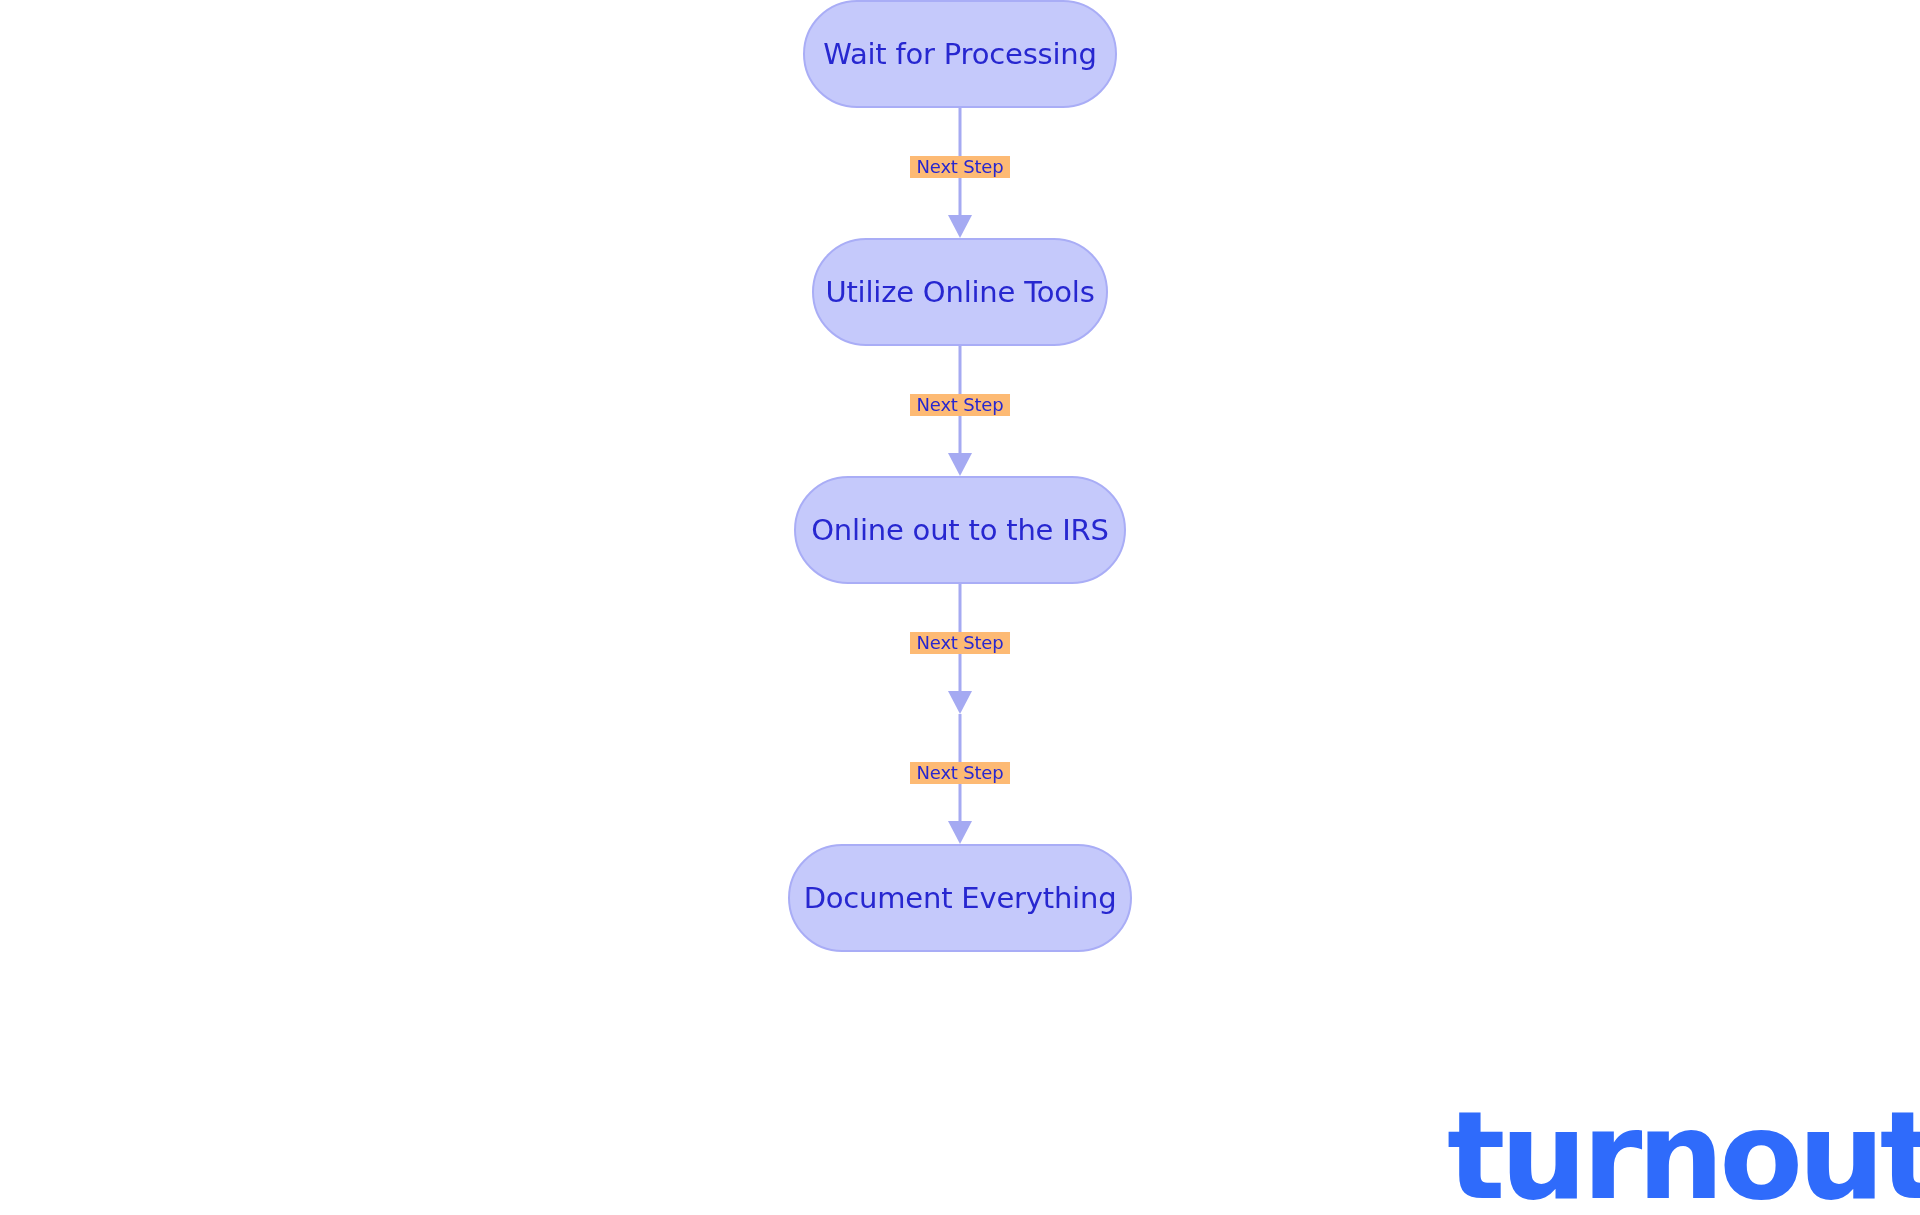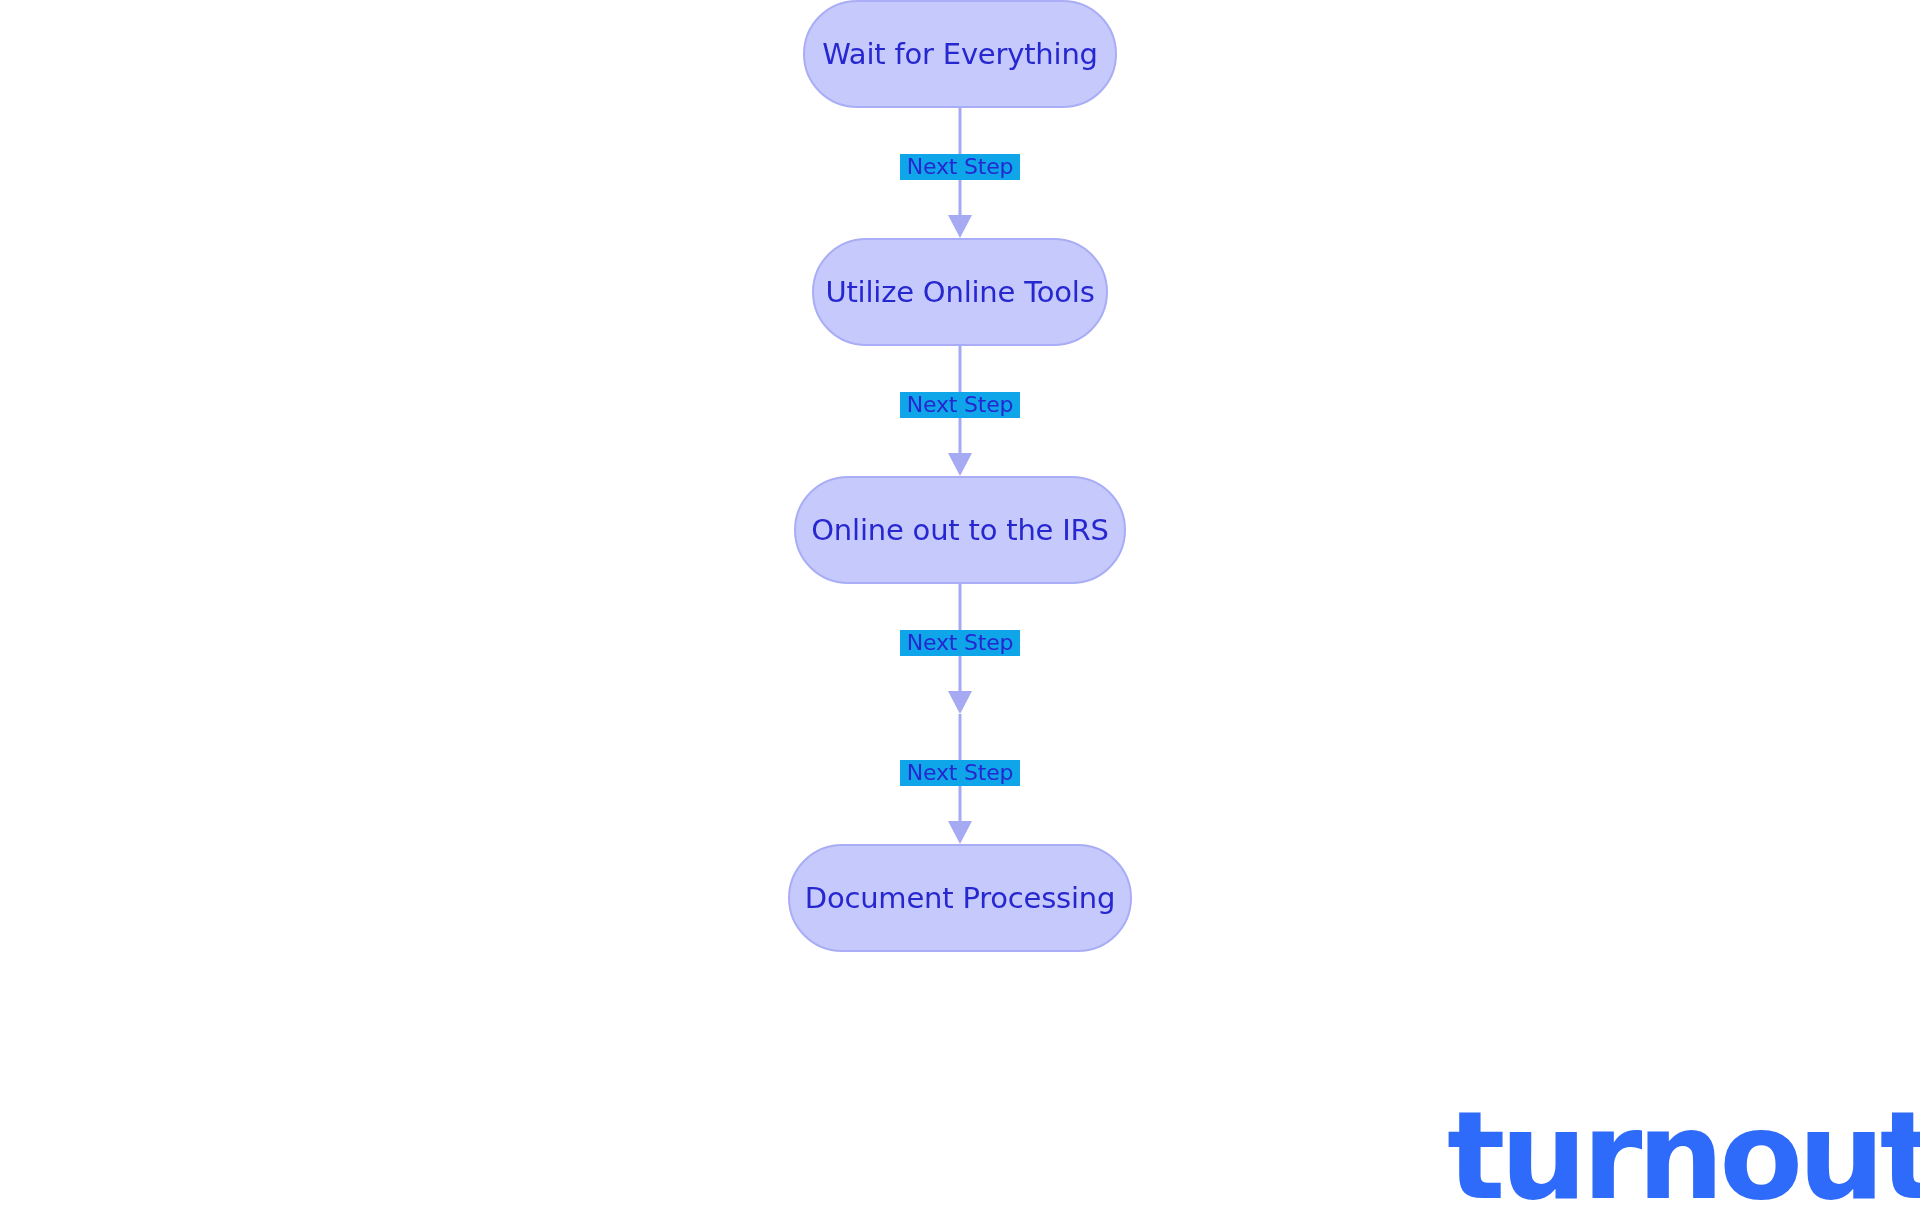--- a/index.html
+++ b/index.html
@@ -87,26 +87,26 @@
     width: 0;
     height: 0;
     border-left: 12px solid transparent;
     border-right: 12px solid transparent;
     border-top: 23px solid #a5aaf2;
   }
   .edge-label {
     position: relative;
     z-index: 2;
     color: #2727d0;
-    font-size: 22px;
+    font-size: 18px;
     font-weight: 400;
     letter-spacing: -0.2px;
     line-height: 1;
     white-space: nowrap;
-    background: #0ea5e9;
+    background: #fdba74;
     padding: 2px 7px;
     margin-top: -12px;
   }
 
   
   .brand {
     position: absolute;
     left: 1447px;
     top: 1095px;
     color: #2f6bfb;
@@ -119,21 +119,21 @@
   }
 </style>
 </head>
 <body>
 
 <div id="canvas">
 
   <div class="flow">
 
     <div class="node node-1">
-      <span>Wait for Everything</span>
+      <span>Wait for Processing</span>
     </div>
 
     <div class="edge">
       <div class="edge-line"></div>
       <div class="edge-arrow"></div>
       <span class="edge-label">Next Step</span>
     </div>
 
     <div class="node node-2">
       <span>Utilize Online Tools</span>
@@ -156,20 +156,20 @@
     </div>
 
 
     <div class="edge">
       <div class="edge-line"></div>
       <div class="edge-arrow"></div>
       <span class="edge-label">Next Step</span>
     </div>
 
     <div class="node node-5">
-      <span>Document Processing</span>
+      <span>Document Everything</span>
     </div>
 
   </div>
 
   <div class="brand">turnout</div>
 
 </div>
 
 </body></html>

